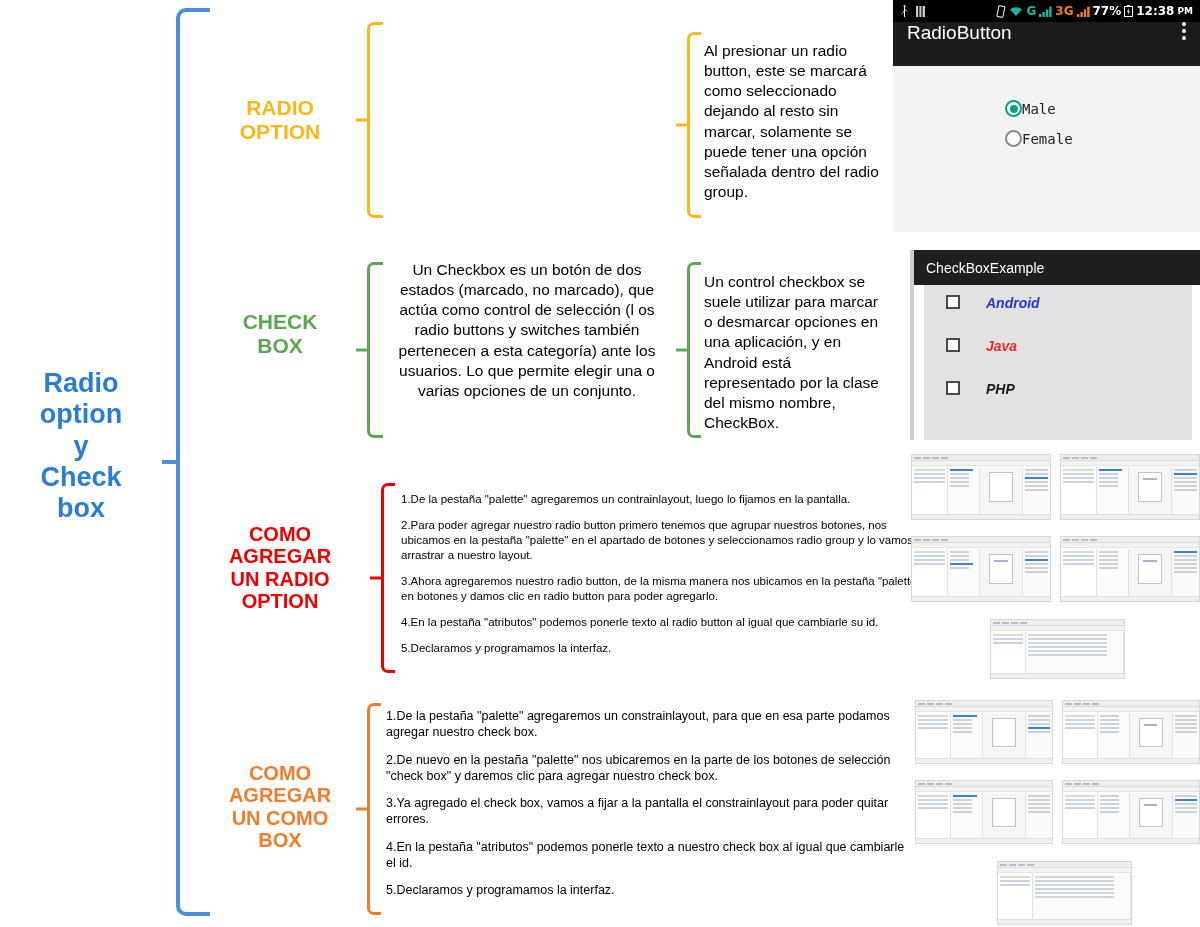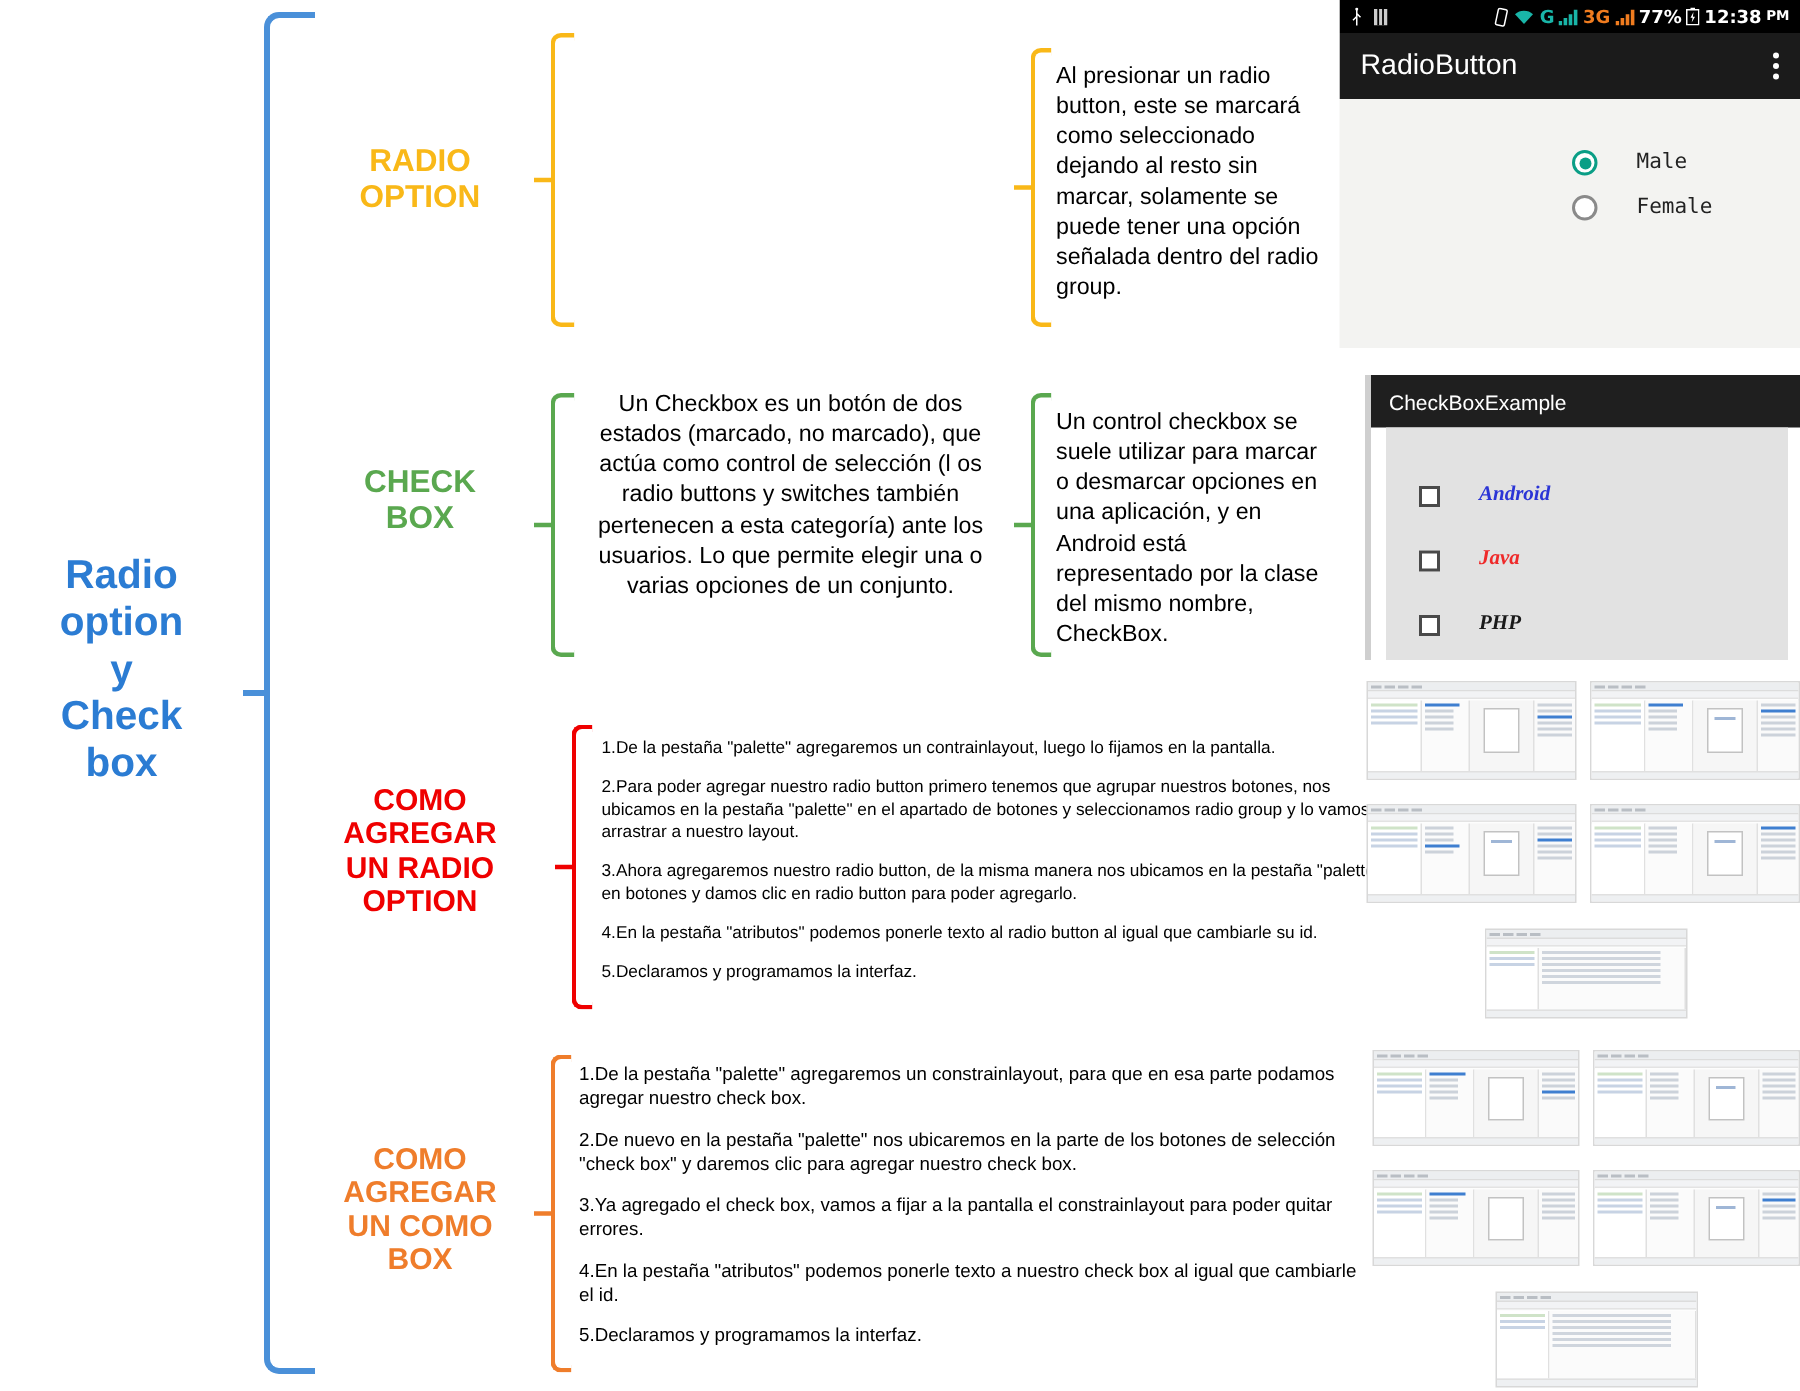--- a/index.html
+++ b/index.html
@@ -68,27 +68,27 @@
   #phone-radio .statusbar {
     height: 22px; background: #000; color: #fff;
     display: flex; align-items: center; padding: 0 7px;
     font-size: 12px; font-weight: bold;
     font-family: "DejaVu Sans", sans-serif;
   }
   #phone-radio .sb-left { display:flex; align-items:center; gap:7px; }
   #phone-radio .sb-right { margin-left:auto; display:flex; align-items:center; gap:3px; }
   #phone-radio .actionbar {
     height: 44px; background: #1b1b1b; color:#fff;
-    display:flex; align-items:center; padding: 0 14px;
+    display:flex; align-items:flex-start; padding: 0 14px;
     font-size: 19px;
   }
   #phone-radio .ab-overflow { margin-left:auto; display:flex; flex-direction:column; gap:3px; }
   #phone-radio .ab-overflow i { display:block; width:4px; height:4px; background:#fff; border-radius:50%; }
   #phone-radio .body { padding: 34px 0 0 112px; }
-  .rb-row { display:flex; align-items:flex-start; gap:26px; margin-bottom: 13px; margin-left: 43px; }
+  .rb-row { display:flex; align-items:center; gap:0; margin-bottom: 13px; }
   .rb-circle {
     width: 17px; height: 17px; border-radius: 50%;
     border: 2px solid #8a8a8a; background:#fff;
     display:flex; align-items:center; justify-content:center;
     flex: 0 0 auto;
   }
   .rb-circle.on { border-color:#0a9e86; }
   .rb-circle.on::after { content:""; width:8px; height:8px; border-radius:50%; background:#0a9e86; }
   .rb-label { font-family:"DejaVu Sans Mono", monospace; font-size:14px; color:#222; }
 
@@ -102,21 +102,21 @@
   #phone-check .cb-title {
     height: 35px; background:#1f1f1f; color:#fff;
     display:flex; align-items:center; padding-left:12px;
     font-size:14px; font-weight:normal;
   }
   #phone-check .cb-head {
     color:#ee1d23; font-weight:bold; font-size:13.5px;
     padding: 9px 0 7px 11px;
   }
   #phone-check .cb-panel { background:#e2e2e2; margin:0 8px 0 10px; padding: 10px 0 0 0; position:relative; height:100%; }
-  .cb-row { display:flex; align-items:flex-end; height:43px; padding-left: 22px; font-family: Liberation Serif, serif; }
+  .cb-row { display:flex; align-items:flex-start; height:43px; padding-left: 22px; }
   .cb-box {
     width:14px; height:14px; border:2px solid #4a4a4a; background:#fff;
     flex:0 0 auto; margin-right: 26px;
   }
   .cb-text { font-size:14px; font-weight:bold; font-style:italic; }
   .cb-text.android { color:#2b35d6; }
   .cb-text.java { color:#ef2a2a; }
   .cb-text.php { color:#1a1a1a; font-style:italic; font-weight:bold; }
 
   

